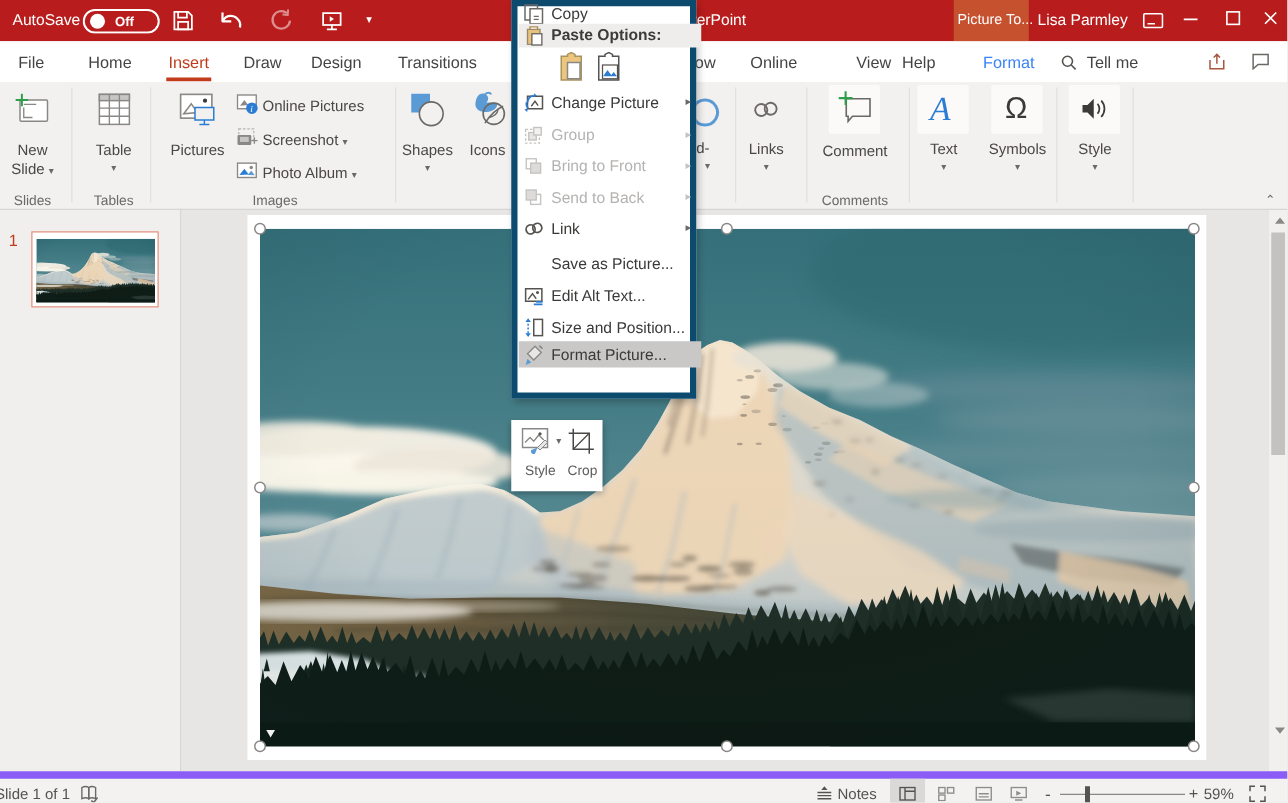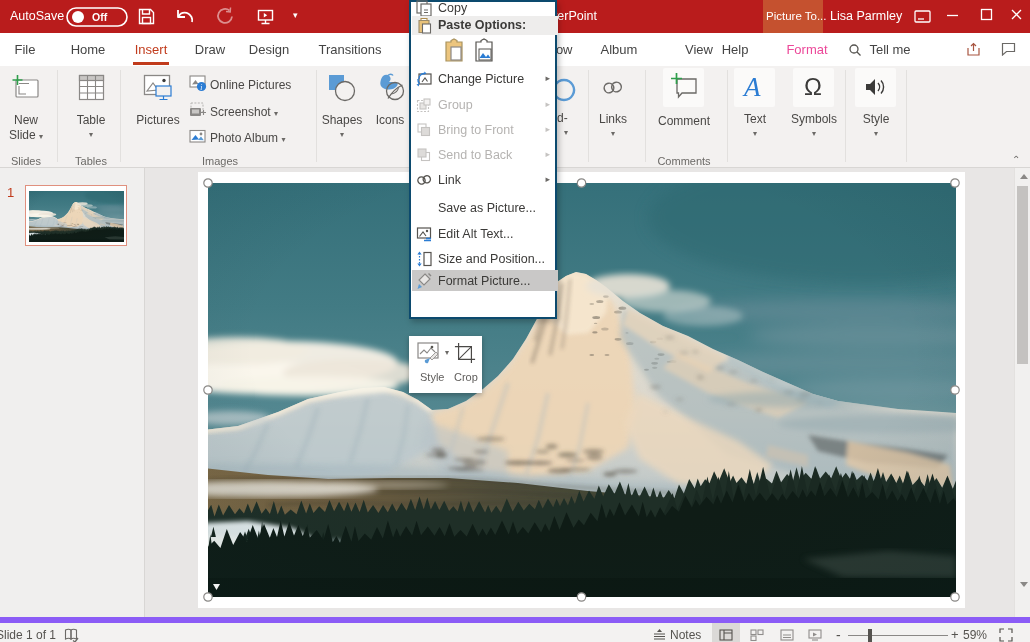--- a/index.html
+++ b/index.html
@@ -19,21 +19,21 @@
 .wbox{position:absolute;width:41px;height:39px;background:#fbfaf9;border-radius:2px}
 
 #panel{position:absolute;left:0;top:168px;width:145px;height:449px;background:#f0efee;border-right:1px solid #d8d6d4}
 #editarea{position:absolute;left:146px;top:168px;width:884px;height:449px;background:#e8e6e5}
 #slide{position:absolute;left:198px;top:172px;width:767px;height:436px;background:#fff}
 #photo{position:absolute;left:208px;top:183px;width:748px;height:414px}
 #scroll{position:absolute;left:1014px;top:168px;width:16px;height:449px;background:#f1f0ef;border-left:1px solid #e3e1df}
 
 #status{position:absolute;left:0;top:617px;width:1030px;height:25px;background:#f3f2f1;border-top:6px solid #8b5cf6;font-size:12px;color:#55534f}
 
-#menu{position:absolute;left:409px;top:0;width:148px;height:319px;background:#fff;border:2px solid #0c4a6e;box-shadow:2px 3px 6px rgba(0,0,0,.25);z-index:50}
+#menu{position:absolute;left:409px;top:0;width:148px;height:319px;background:#fff;border:5px solid #0c4a6e;box-shadow:2px 3px 6px rgba(0,0,0,.25);z-index:50}
 .mi{position:absolute;left:1px;width:144px;height:22px;font-size:12.5px;color:#3b3a38}
 .mi .t{position:absolute;left:26px;top:4px;white-space:nowrap}
 .mi.dis{color:#b5b3b1}
 .mi .ar{position:absolute;right:6px;top:5px;font-size:9px;color:#6b6966}
 .mi.dis .ar{color:#c5c3c1}
 .micon{position:absolute;left:3px;top:2px;width:18px;height:18px}
 
 #minitb{position:absolute;left:409px;top:336px;width:73px;height:57px;background:#fff;box-shadow:0 2px 5px rgba(0,0,0,.3);z-index:40}
 .htxt{white-space:nowrap}
 svg{display:block}
@@ -87,24 +87,24 @@
 <div id="tabrow">
  <div class="tab" style="left:6px;width:38px">File</div>
  <div class="tab" style="left:66px;width:44px">Home</div>
  <div class="tab" style="left:130px;width:42px;color:#c13b1c">Insert</div>
  <div class="abs" style="left:133px;top:29px;width:36px;height:3px;background:#c13b1c"></div>
  <div class="tab" style="left:190px;width:40px">Draw</div>
  <div class="tab" style="left:244px;width:50px">Design</div>
  <div class="tab" style="left:312px;width:76px">Transitions</div>
  <div class="tab" style="left:404px;width:80px">Animations</div>
  <div class="tab" style="left:504px;width:72px">Slide Show</div>
- <div class="tab" style="left:594px;width:50px">Album</div>
+ <div class="tab" style="left:594px;width:50px">Online</div>
  <div class="tab" style="left:680px;width:38px">View</div>
  <div class="tab" style="left:718px;width:34px">Help</div>
- <div class="tab" style="left:782px;width:50px;color:#ec4899">Format</div>
+ <div class="tab" style="left:782px;width:50px;color:#3b82f6">Format</div>
  <svg class="abs" style="left:848px;top:10px" width="14" height="14" viewBox="0 0 14 14" fill="none" stroke="#55534f" stroke-width="1.3">
         <circle cx="6" cy="6" r="4"></circle>
         <path d="M9 9 L12.5 12.5"></path>
       </svg>
  <div class="tab" style="left:864px;width:52px">Tell me</div>
  <svg class="abs" style="left:966px;top:9px" width="15" height="15" viewBox="0 0 15 15" fill="none" stroke="#a85540" stroke-width="1.2">
   <path d="M2 6 v7 h11 v-7"></path>
         <path d="M7.5 9 V2 M5 4 l2.5-2.5 L10 4"></path>
  </svg>
  <svg class="abs" style="left:1001px;top:9px" width="15" height="14" viewBox="0 0 15 14" fill="none" stroke="#6b6966" stroke-width="1.2">

